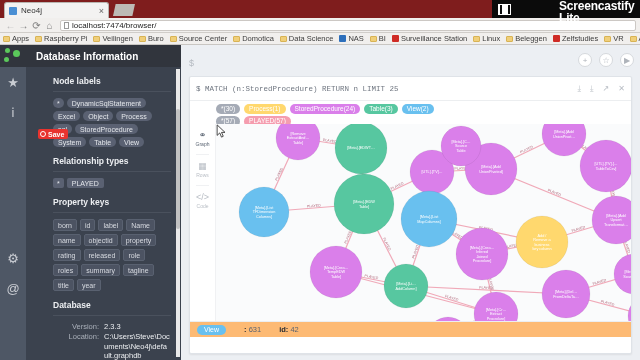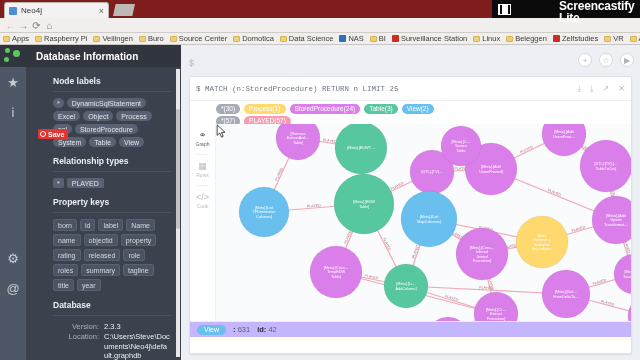--- a/index.html
+++ b/index.html
@@ -151,21 +151,21 @@
   .stab .glyph { font-size:9px; line-height:1; }
   .stab .cap { font-size:5px; margin-top:1px; }
   .stab-sep { height:1px; background:#f0f1f3; margin:0 6px; }
 
   .canvas { position:absolute; left:26px; top:0; right:0; bottom:0;
             background:#fafbfc; overflow:hidden; }
   .canvas svg { position:absolute; left:0; top:0; }
 
   .statusbar { position:absolute; left:0; right:0; bottom:0; height:16px;
                border-top:1px solid #eceef0; display:flex; align-items:center;
-               padding:0 7px; gap:7px; background:#c4b5fd; }
+               padding:0 7px; gap:18px; background:#fdba74; }
   .pill { background:#69c0ef; color:#fff; font-size:7px; border-radius:8px;
           padding:1.5px 7px; }
   .sb-item { font-size:7.5px; color:#3c434c; white-space:nowrap; }
   .sb-item b { color:#1f2630; }
   .sb-item .v { color:#596270; }
 
   .cursor { position:absolute; left:365px; top:196px; width:11px; height:14px;
             z-index:30; }
 </style>
 </head>
@@ -180,20 +180,24 @@
       <span class="tab-close">×</span>
     </div>
     <div class="tab-new"></div>
   </div>
 
   <div class="navbar">
     <span class="nav-ico back">←</span>
     <span class="nav-ico">→</span>
     <span class="nav-ico">⟳</span>
     <span class="nav-ico">⌂</span>
+    <div class="omnibox">
+      <span class="omni-doc"></span>
+      <span class="omni-url">localhost:7474/browser/</span>
+    </div>
   </div>
 
   <div class="bookmarks" id="bookmarks">
       <span class="bm">
         <span class="bm-folder"></span>
         <span class="bm-label">Apps</span>
       </span>
       <span class="bm">
         <span class="bm-folder"></span>
         <span class="bm-label">Raspberry Pi</span>

